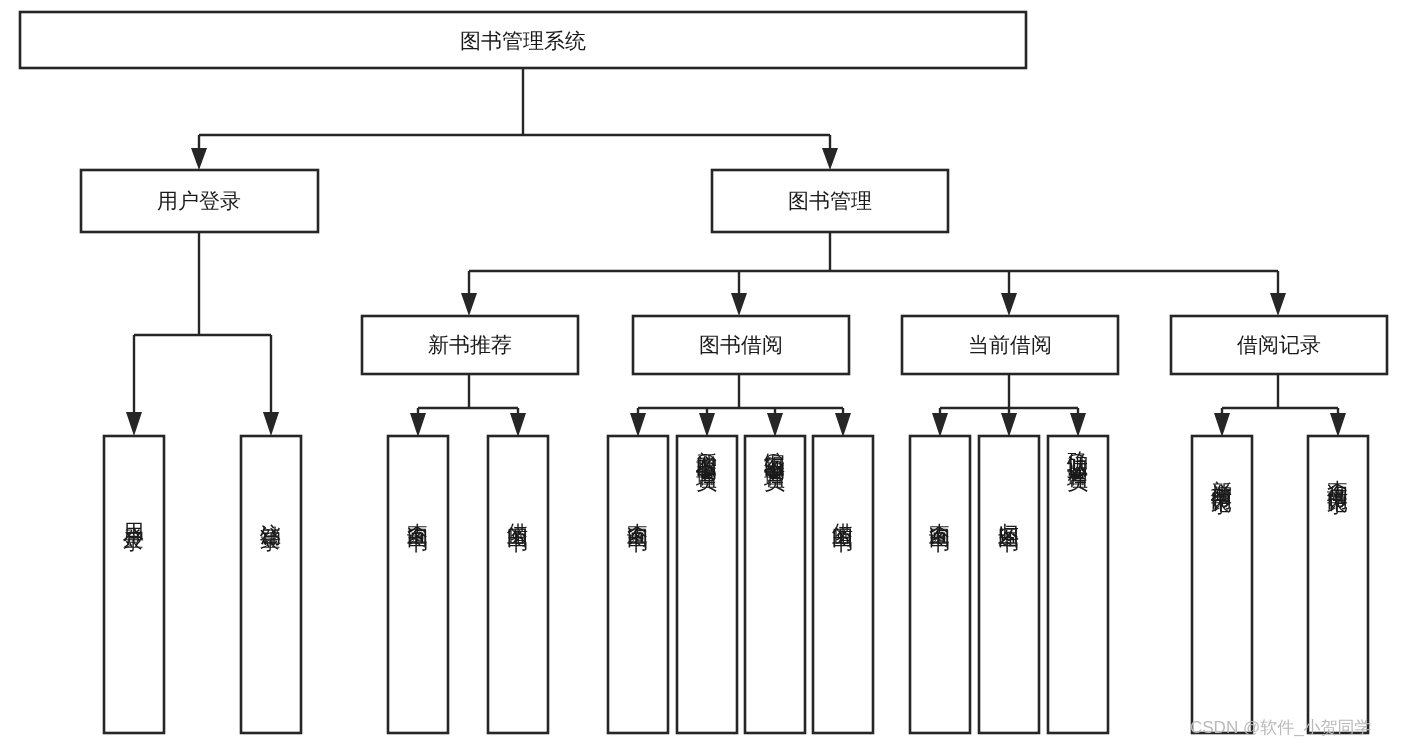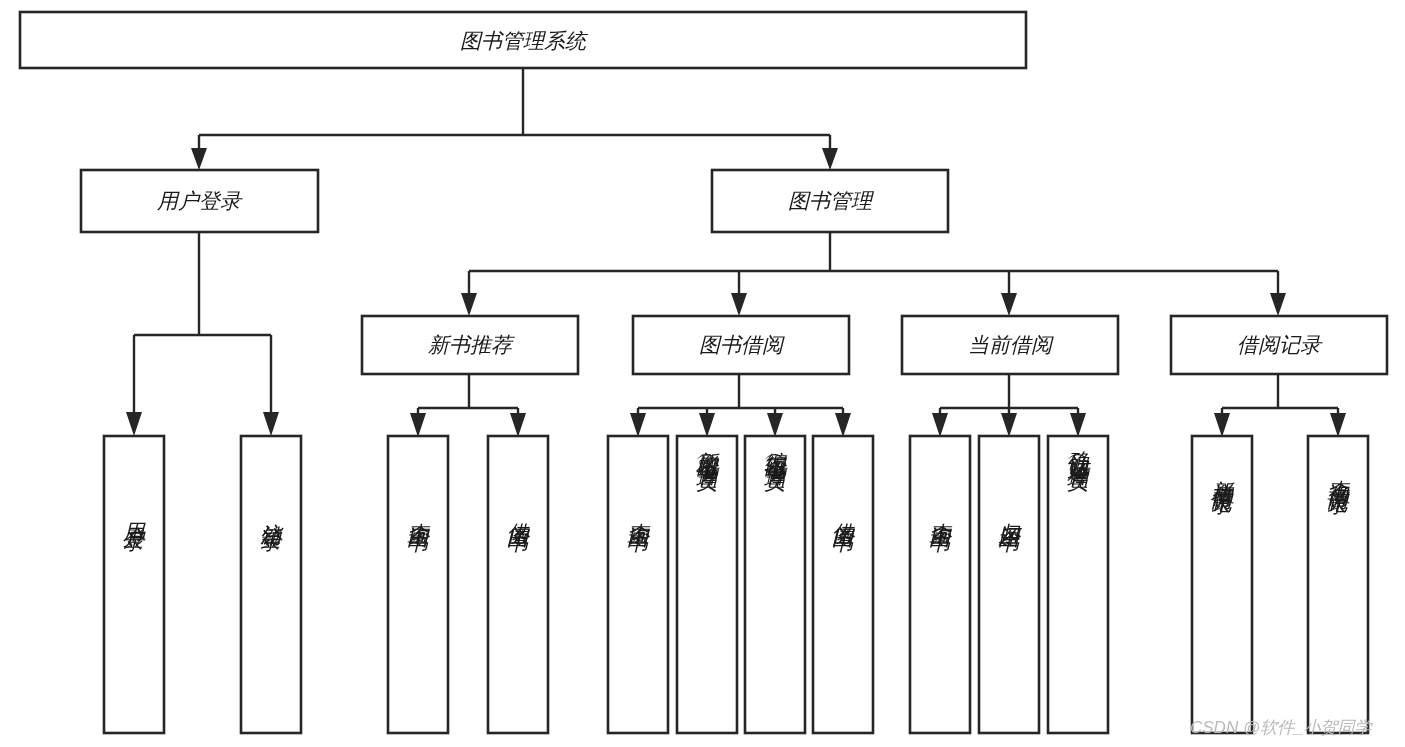--- a/index.html
+++ b/index.html
@@ -13,21 +13,20 @@
     font-family: "Liberation Sans", "DejaVu Sans", sans-serif;
     overflow: hidden;
     position: relative;
   }
   #diagram-root {
     position: absolute;
     left: 0;
     top: 0;
     width: 1125px;
     height: 747px;
-    font-style: italic;
   }
   svg#flowchart {
     display: block;
     width: 1405px;
     height: 747px;
   }
   .node-box {
     fill: #ffffff;
     stroke: #262626;
     stroke-width: 2.6;

